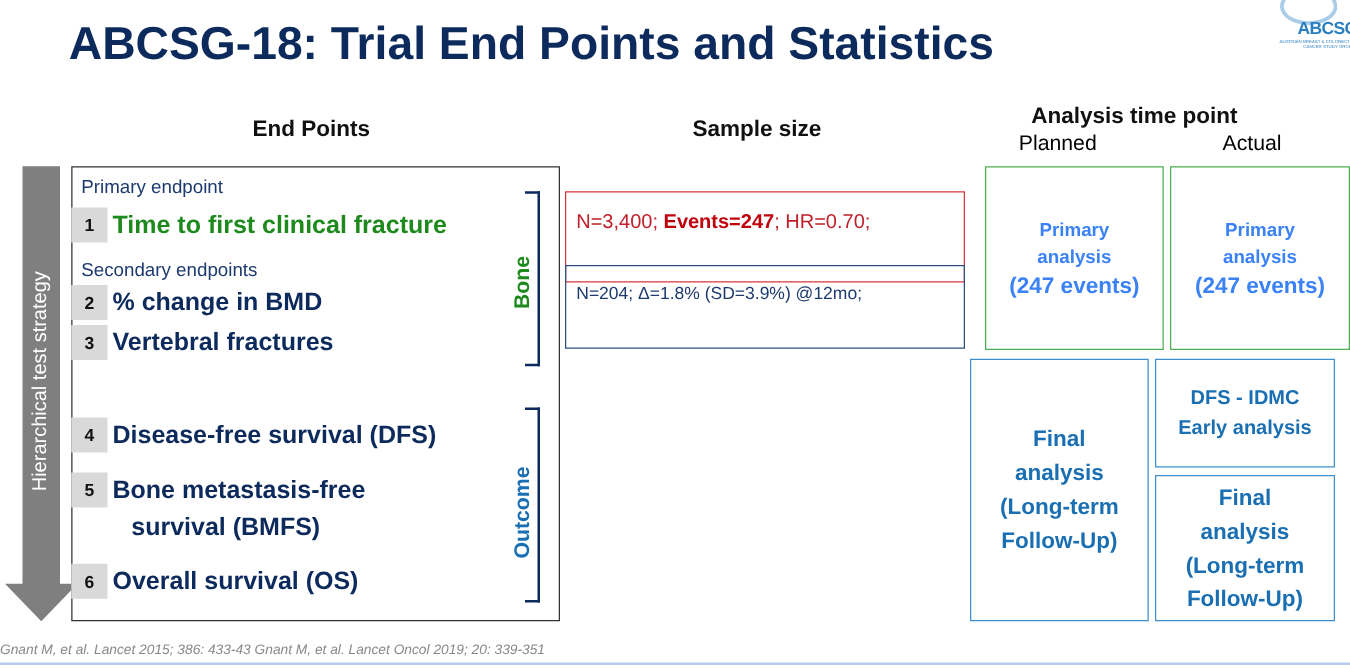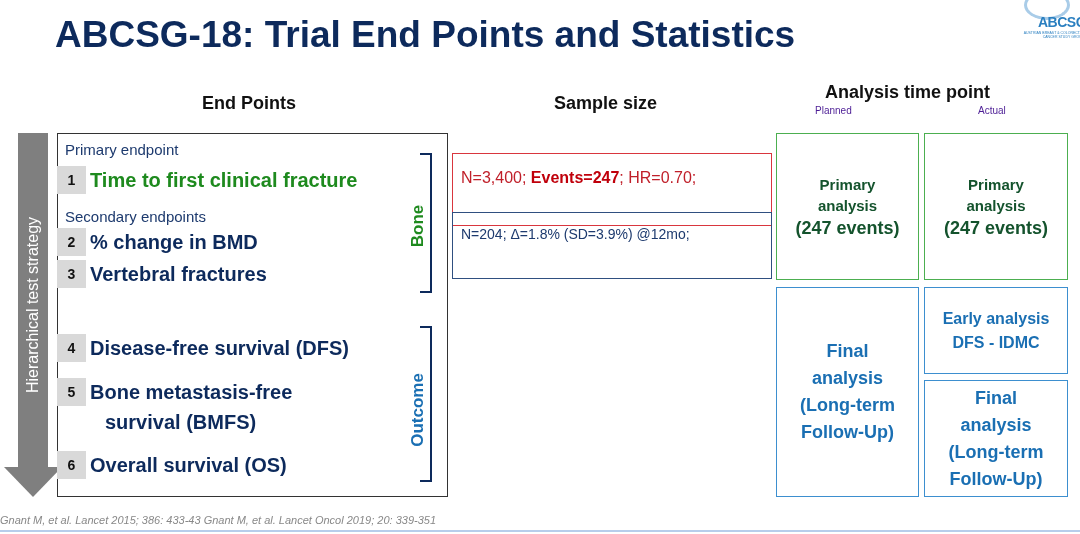--- a/index.html
+++ b/index.html
@@ -4,41 +4,41 @@
 <style>
   * { box-sizing: border-box; margin: 0; padding: 0; }
   body { width: 1080px; height: 534px; background: #ffffff; position: relative; overflow: hidden; font-family: "Liberation Sans", sans-serif; }
   .abs { position: absolute; }
   .title { left: 55px; top: 14px; font-size: 37px; font-weight: bold; color: #0d2a5c; letter-spacing: 0px; white-space: nowrap; }
   .logo { left: 1008px; top: 0px; width: 72px; height: 50px; }
   .logo-swoosh { position: absolute; left: 16px; top: -10px; width: 46px; height: 30px; border: 3px solid #a9cce8; border-radius: 50%; border-top-color: transparent; }
   .logo-text { position: absolute; left: 30px; top: 14px; font-size: 14px; font-weight: bold; color: #2a7fc0; letter-spacing: -0.5px; }
   .logo-sub { position: absolute; left: 14px; top: 31px; width: 62px; font-size: 3.5px; line-height: 4px; color: #2a7fc0; text-align: right; }
   .col-head { font-size: 18px; font-weight: bold; color: #111; white-space: nowrap; }
-  .sub-head { font-size: 10px; color: #4c1d95; white-space: nowrap; }
+  .sub-head { font-size: 17px; color: #000000; white-space: nowrap; }
 
   .arrow-shaft { left: 18px; top: 133px; width: 30px; height: 335px; background: #7f7f7f; }
   .arrow-head { left: 4px; top: 467px; width: 0; height: 0; border-left: 29px solid transparent; border-right: 29px solid transparent; border-top: 30px solid #7f7f7f; }
   .arrow-label { left: 33px; top: 305px; transform: translate(-50%, -50%) rotate(-90deg); color: #ffffff; font-size: 16px; white-space: nowrap; }
 
   .ep-box { left: 57px; top: 133px; width: 391px; height: 364px; border: 1.5px solid #333; background: #fff; }
   .ep-cat { font-size: 15px; color: #1d3a6e; white-space: nowrap; }
   .ep-num { left: 57px; width: 29px; height: 28px; background: #d9d9d9; font-size: 14px; font-weight: bold; color: #111; display: flex; align-items: center; justify-content: center; }
   .ep-label { font-size: 20px; font-weight: bold; color: #0d2a5c; white-space: nowrap; line-height: 26px; }
   .ep-label.green { color: #1e8a1e; }
 
   .bracket { width: 12px; border: 2.5px solid #0d2a5c; border-left: none; }
   .vlabel { transform: translate(-50%, -50%) rotate(-90deg); font-size: 17px; font-weight: bold; white-space: nowrap; }
 
   .ss-red { left: 452px; top: 133px; width: 320px; height: 73px; border: 1.5px solid #d9363e; padding: 11px 8px; color: #c0202a; font-size: 16px; line-height: 26px; margin-top: 20px; }
   .ss-red b { color: #c0000b; }
   .ss-blue { left: 452px; top: 212px; width: 320px; height: 67px; border: 1.5px solid #2f4f80; padding: 10px 8px; color: #1d3a6e; font-size: 14px; line-height: 23px; }
 
   .at-box { display: flex; align-items: center; justify-content: center; text-align: center; font-weight: bold; }
-  .at-green { border: 1.5px solid #4caf50; color: #14532d; }
+  .at-green { border: 1.5px solid #4caf50; color: #3b82f6; margin-left: 12px; }
   .at-blue { border: 1.5px solid #3d8fcf; color: #1a6fb3; }
   .t-small { font-size: 15px; line-height: 21px; }
   .t-big { font-size: 18px; line-height: 24px; }
   .t-med { font-size: 16px; line-height: 24px; }
 
   .footer { left: 0px; top: 514px; font-size: 11px; font-style: italic; color: #888; white-space: nowrap; }
   .footer-line { left: 0; top: 530px; width: 1080px; height: 2px; background: #b7cdeb; }
 </style>
 </head>
 <body>
@@ -115,22 +115,22 @@
 <div class="abs at-box at-blue" style="left:776px; top:287px; width:143px; height:210px;">
   <div>
     <div class="t-big" style="line-height:27px;">Final</div>
     <div class="t-big" style="line-height:27px;">analysis</div>
     <div class="t-big" style="line-height:27px;">(Long-term</div>
     <div class="t-big" style="line-height:27px;">Follow-Up)</div>
   </div>
 </div>
 <div class="abs at-box at-blue" style="left:924px; top:287px; width:144px; height:87px;">
   <div>
+    <div class="t-med">DFS - IDMC</div>
     <div class="t-med">Early analysis</div>
-    <div class="t-med">DFS - IDMC</div>
   </div>
 </div>
 <div class="abs at-box at-blue" style="left:924px; top:380px; width:144px; height:117px;">
   <div>
     <div class="t-big" style="line-height:27px;">Final</div>
     <div class="t-big" style="line-height:27px;">analysis</div>
     <div class="t-big" style="line-height:27px;">(Long-term</div>
     <div class="t-big" style="line-height:27px;">Follow-Up)</div>
   </div>
 </div>

